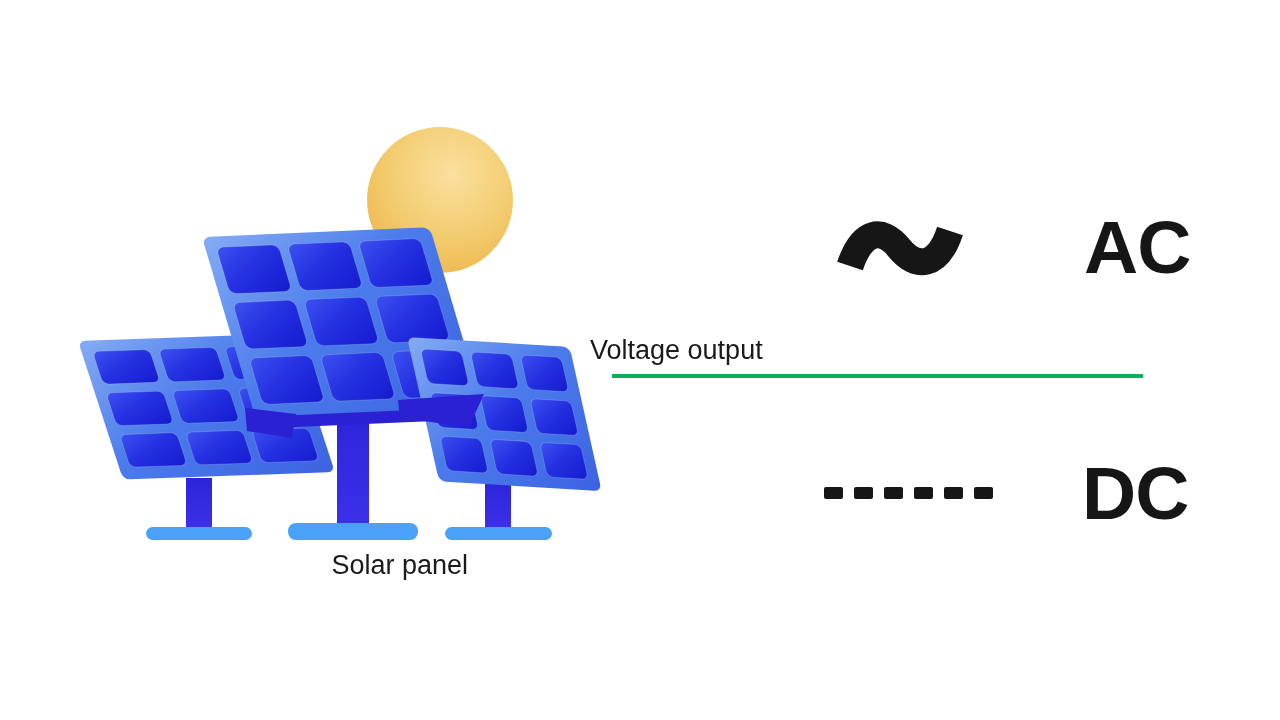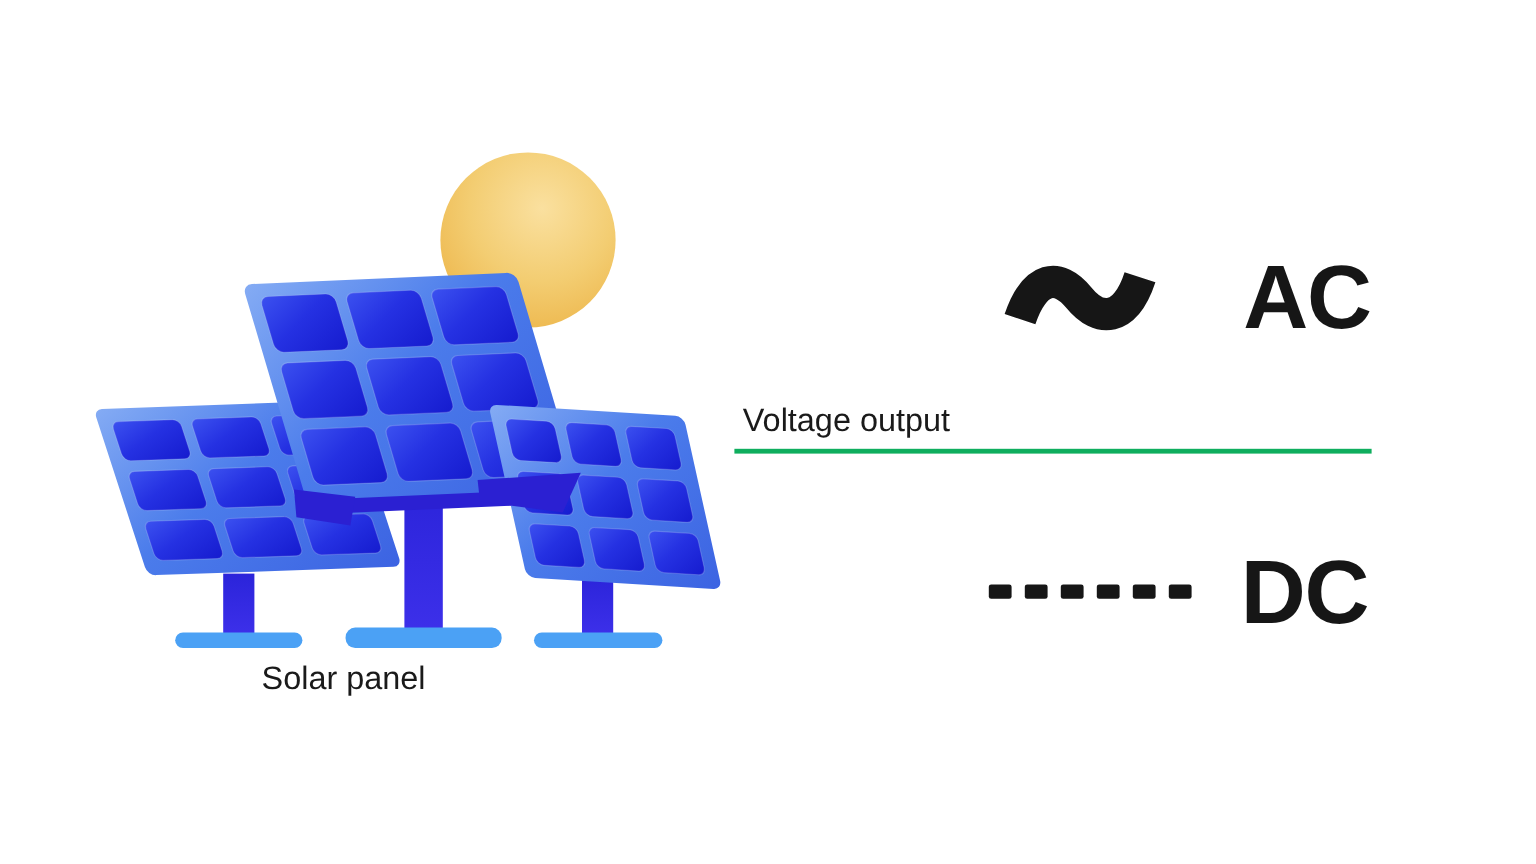--- a/index.html
+++ b/index.html
@@ -11,42 +11,42 @@
 
   
   .illustration{left:60px;top:110px;width:560px;height:450px;}
   .pframe{fill:url(#frameGrad);}
   .pcell{fill:url(#cellGrad);stroke:rgba(255,255,255,0.18);stroke-width:1;}
   .stand{fill:url(#standGrad);}
   .base{fill:var(--panel-base,#4ba1f5);}
   .wedge{fill:#2b20d2;}
 
   .caption{
-    left:218px;top:549px;width:250px;text-align:left;
+    left:218px;top:549px;width:250px;text-align:right;
     font-size:27px;line-height:1.2;color:var(--text-dark,#1a1a1a);
   }
 
   
   .flow-label{
-    left:619px;top:333px;font-size:27px;line-height:1.3;
+    left:590px;top:333px;font-size:27px;line-height:1.3;
     color:var(--text-dark,#1a1a1a);z-index:1;
   }
   .flow-line{
     left:612px;top:374px;width:531px;height:4px;
     background:var(--line-green,#0fae5e);z-index:1;
   }
   .or-word{
     left:1048px;top:326px;font-size:76px;font-weight:700;line-height:1;
     color:var(--or-red,#fb3b3b);z-index:2;
   }
 
   
   .big-label{
     font-weight:700;font-size:75px;line-height:1;
-    color:var(--symbol-black,#161616);letter-spacing:-1px;
+    color:var(--symbol-black,#161616);letter-spacing:-1px;margin-left:48px;
   }
   .ac-label{left:1036px;top:210px;}
   .dc-label{left:1034px;top:456px;}
   .ac-symbol{left:835px;top:216px;width:130px;height:66px;}
   .dc-symbol{
     left:824px;top:487px;height:12px;display:flex;gap:11px;align-items:center;z-index:1;
   }
   .dash{
     display:block;width:19px;height:12px;border-radius:2px;
     background:var(--symbol-black,#161616);

